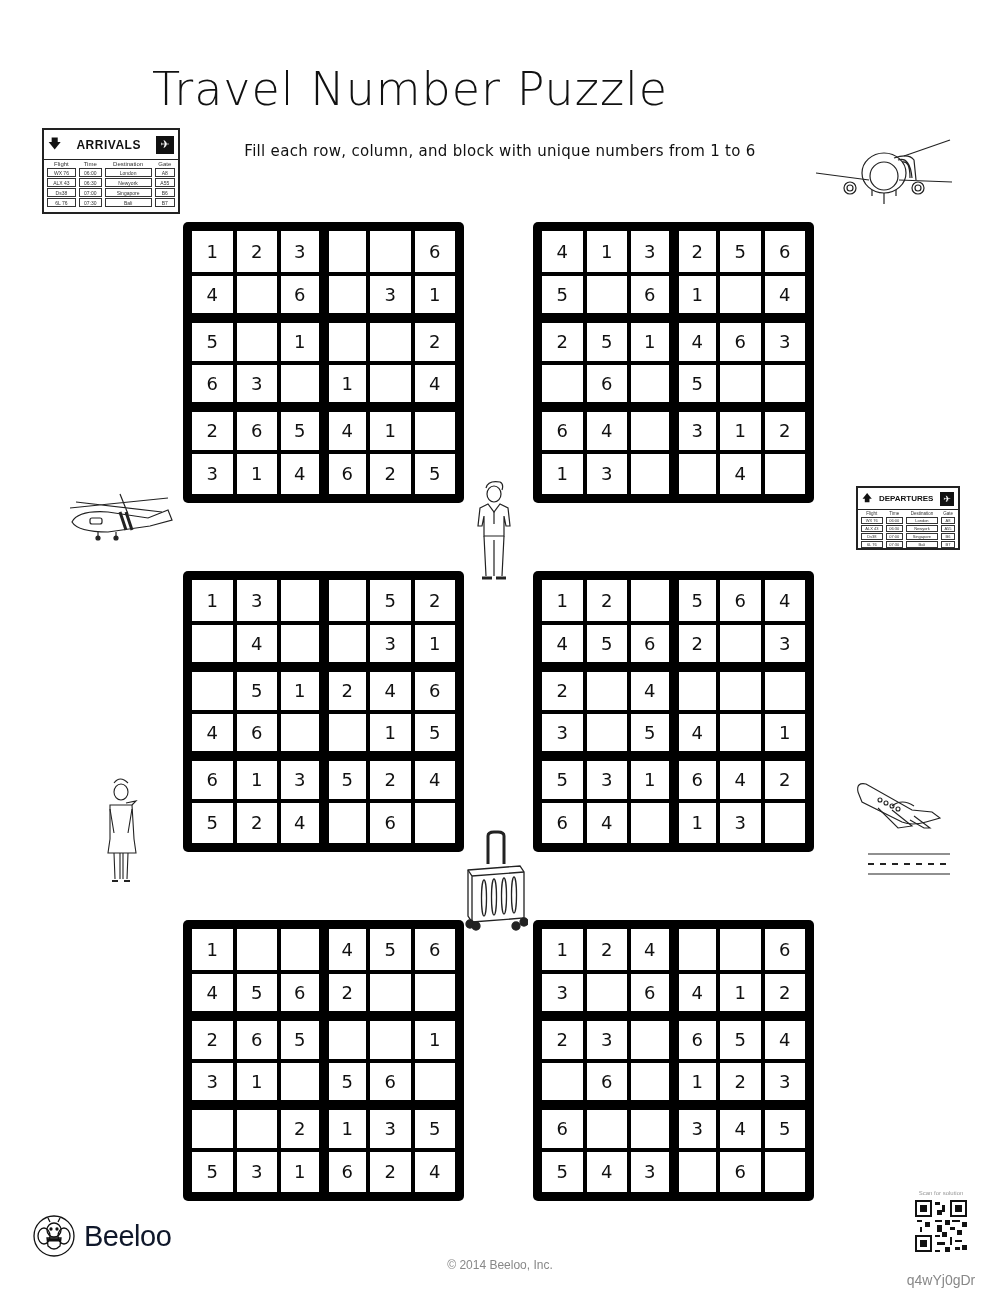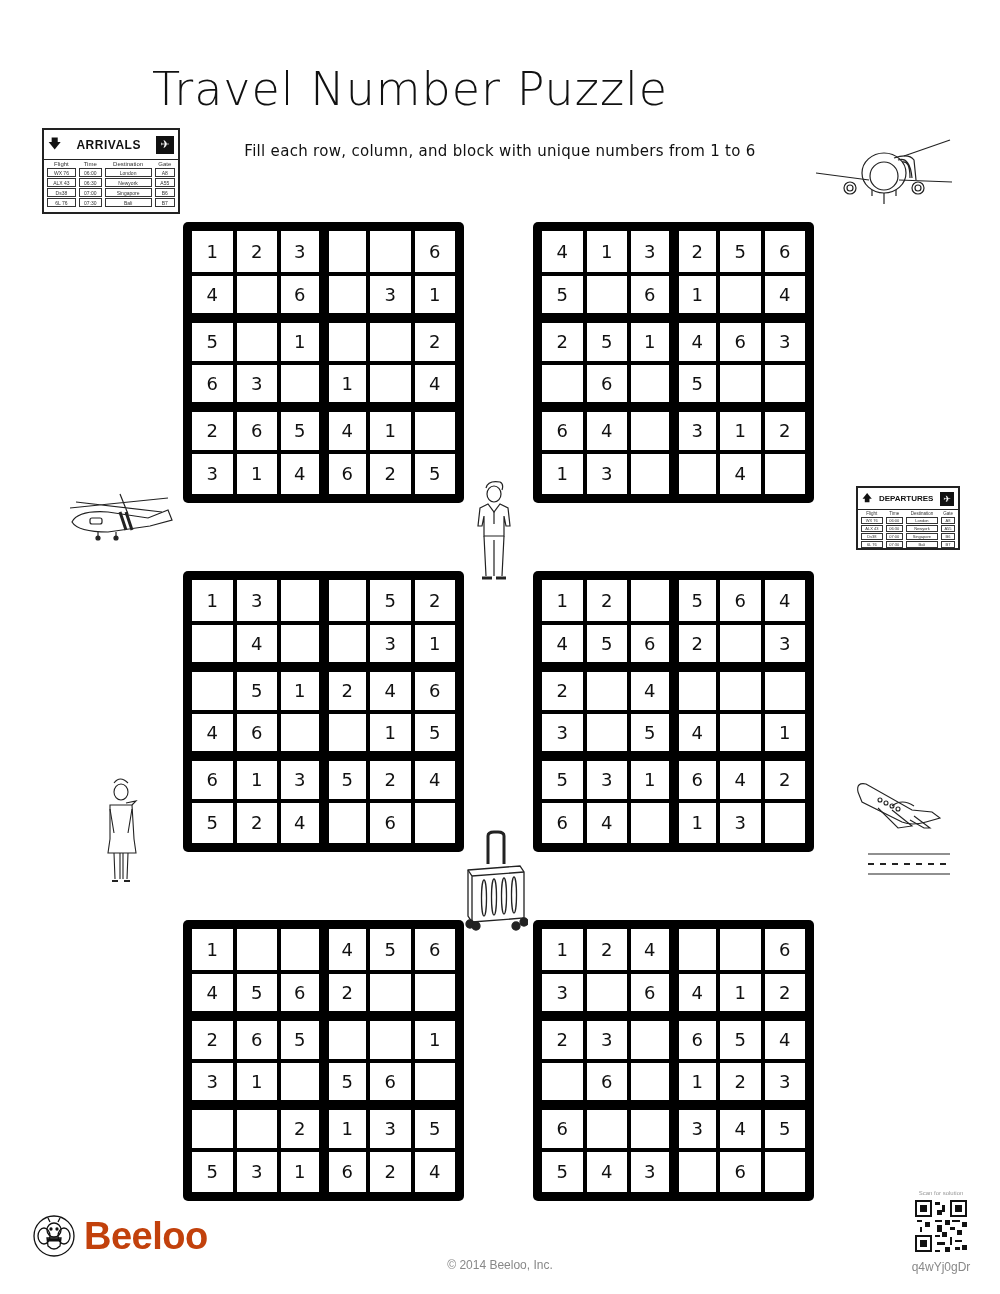--- a/index.html
+++ b/index.html
@@ -71,30 +71,30 @@
   #departures .head .lbl { font-size: 8px; }
   #departures .head .ico-box { width: 14px; height: 14px; font-size: 9px; }
   #departures th { font-size: 4.5px; }
   #departures td { font-size: 4px; height: 7px; }
 
   .illus { position: absolute; }
   .illus svg { display: block; }
 
   .logo { position: absolute; left: 32px; top: 1214px; display: flex; align-items: center; gap: 8px; }
   .logo .mark { width: 44px; height: 44px; }
-  .logo .name { font-family: "Liberation Sans", sans-serif; font-weight: bold; font-size: 38px; color: #c2410c; letter-spacing: -0.5px; }
+  .logo .name { font-family: "Liberation Sans", sans-serif; font-weight: normal; font-size: 29px; color: #0f172a; letter-spacing: -0.5px; }
 
   .copyright {
     position: absolute; left: 0; width: 1000px; top: 1258px; text-align: center;
     font-family: "Liberation Sans", sans-serif; font-size: 12px; color: #888;
   }
 
   .qr-wrap { position: absolute; left: 905px; top: 1190px; width: 72px; text-align: center; font-family: "Liberation Sans", sans-serif; }
   .qr-wrap .scan { font-size: 6px; color: #999; margin-bottom: 4px; }
-  .qr-wrap .code { font-size: 12px; color: #888; margin-top: 4px; text-align: center; }
+  .qr-wrap .code { font-size: 14px; color: #888; margin-top: 16px; text-align: center; }
   .qr { width: 52px; height: 52px; margin: 0 auto; }
 </style>
 </head>
 <body>
 
 <div class="title">Travel Number Puzzle</div>
 <div class="subtitle">Fill each row, column, and block with unique numbers from 1 to 6</div>
 
 <div id="arrivals" class="board">
   <div class="head">

